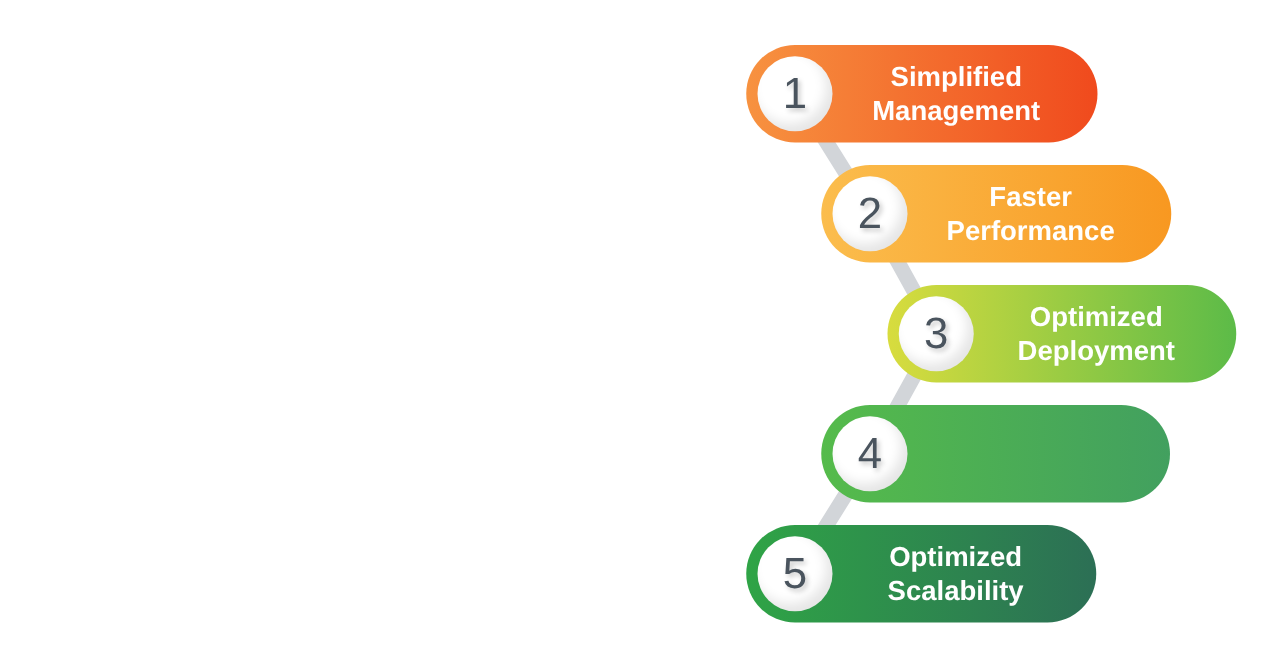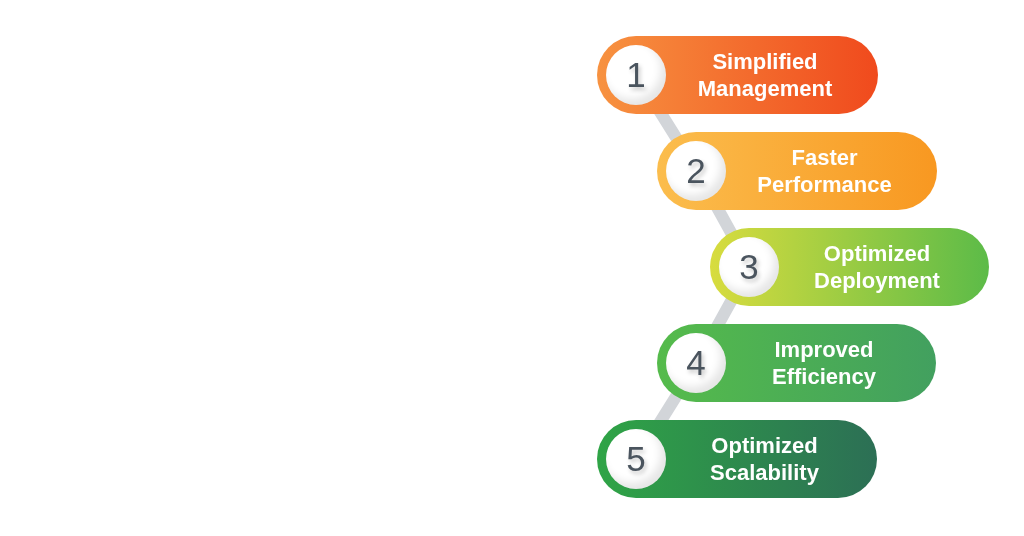--- a/index.html
+++ b/index.html
@@ -94,22 +94,20 @@
       <span class="badge-number" style="color: rgb(74, 84, 94);">3</span>
     </div>
     <div class="pill-label" style="color: rgb(255, 255, 255);">Optimized
 Deployment</div>
   </div>
 
   <div class="pill pill-4" style="background: linear-gradient(90deg, rgb(85, 187, 75), rgb(66, 160, 95));">
     <div class="badge">
       <span class="badge-number" style="color: rgb(74, 84, 94);">4</span>
     </div>
-    <div class="pill-label" style="color: rgb(255, 255, 255);">Improved
-Efficiency</div>
   </div>
 
   <div class="pill pill-5" style="background: linear-gradient(90deg, rgb(47, 164, 70), rgb(44, 111, 85));">
     <div class="badge">
       <span class="badge-number" style="color: rgb(74, 84, 94);">5</span>
     </div>
     <div class="pill-label" style="color: rgb(255, 255, 255);">Optimized
 Scalability</div>
   </div>
 

